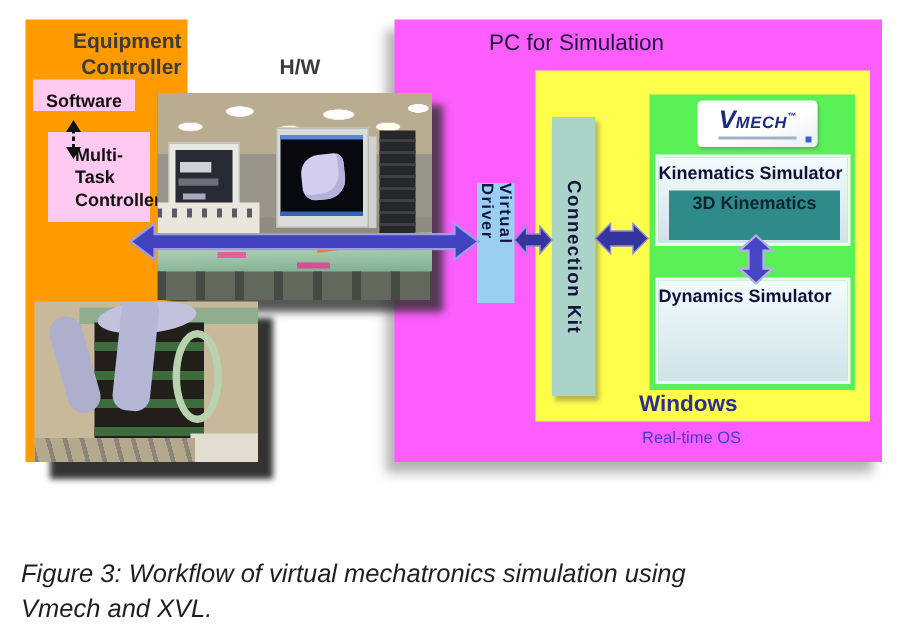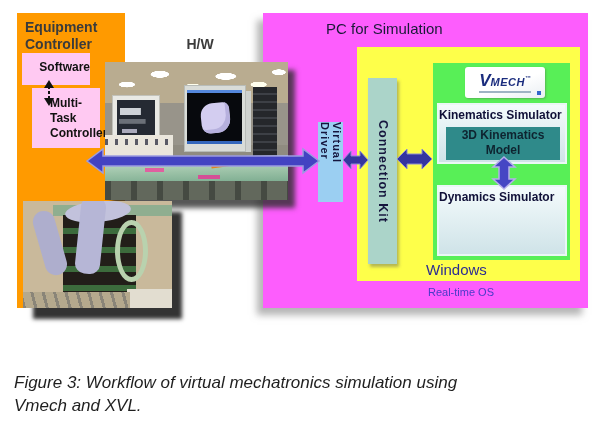--- a/index.html
+++ b/index.html
@@ -2,33 +2,33 @@
 <html><head>
 <meta charset="utf-8">
 <style>
   * { margin:0; padding:0; box-sizing:border-box; }
   body { background:#fff; font-family:"Liberation Sans", sans-serif; }
   .fig { position:relative; width:601px; height:423px; background:#fff; overflow:hidden; }
   .abs { position:absolute; }
 
   
   .orange-box { left:17px; top:13px; width:108px; height:295px; background:#ff9a00; z-index:1; }
-  .ec-title { left:25px; top:19px; width:96px; font-size:14px; font-weight:bold; color:#3b3b3b; line-height:17px; z-index:2; }
+  .ec-title { left:25px; top:19px; width:96px; font-size:14px; font-weight:bold; color:#3b3b3b; line-height:17px; z-index:2;text-align:right; }
   .pink-box { background:#ffc9f2; z-index:2; font-weight:bold; font-size:12px; color:#111; }
-  .software-box { left:22px; top:53px; width:68px; height:32px; line-height:29px; text-align:right; }
+  .software-box { left:22px; top:53px; width:68px; height:21px; line-height:29px; text-align:center; }
   .multitask-box { left:22px; top:88px; width:68px; height:60px; line-height:15px; display:flex; align-items:center; padding-left:18px;margin-left:10px; }
   .hw-label { left:170px; top:36px; width:60px; text-align:center; font-size:14px; font-weight:bold; color:#3b3b3b; z-index:2; }
 
   
   .magenta-box { left:263px; top:13px; width:325px; height:295px; background:#fd5dfd; z-index:1;
                  box-shadow:-6px 7px 7px rgba(120,120,120,.55); }
   .pc-label { left:297px; top:20px; font-size:15px; color:#1a1a38; z-index:5;margin-left:29px; }
   .yellow-box { left:357px; top:47px; width:223px; height:234px; background:#feff4a; z-index:2; }
   .green-box { left:433px; top:63px; width:137px; height:197px; background:#58ef57; z-index:3; }
-  .windows-label { left:426px; top:261px; font-size:15px; font-weight:normal; color:#2d2d92; z-index:5; }
+  .windows-label { left:426px; top:261px; font-size:15px; font-weight:bold; color:#2d2d92; z-index:5; }
   .realtime-label { left:428px; top:286px; font-size:11px; font-weight:normal; color:#4a3bc8; z-index:5; }
 
   .vbox { z-index:4; display:flex; align-items:center; justify-content:center;
           writing-mode:vertical-rl; font-weight:bold; color:#15153d; }
   .vd-box { left:318px; top:122px; width:25px; height:80px; background:#9bcff2; font-size:11px; letter-spacing:1px; }
   .ck-box { left:368px; top:78px; width:29px; height:186px; background:#abd4c9; font-size:12.5px; letter-spacing:1px;
             box-shadow:2px 3px 3px rgba(90,90,90,.45); }
 
   
   .vmech-box { left:465px; top:67px; width:80px; height:31px; z-index:4; border-radius:3px;
@@ -150,21 +150,20 @@
     </div>
     <div class="vmech-line"></div>
     <div class="vmech-sq"></div>
   </div>
 
   <div class="abs sim-panel kin-panel">
     <div class="sim-title">Kinematics Simulator</div>
   </div>
   <div class="abs teal-box kin-model">
     <div>3D Kinematics</div>
-    <div>Model</div>
   </div>
 
   <div class="abs sim-panel dyn-panel">
     <div class="sim-title">Dynamics Simulator</div>
   </div>
 
   <div class="abs windows-label">Windows</div>
   <div class="abs realtime-label">Real-time OS</div>
 
   <div class="abs photo photo-top">

